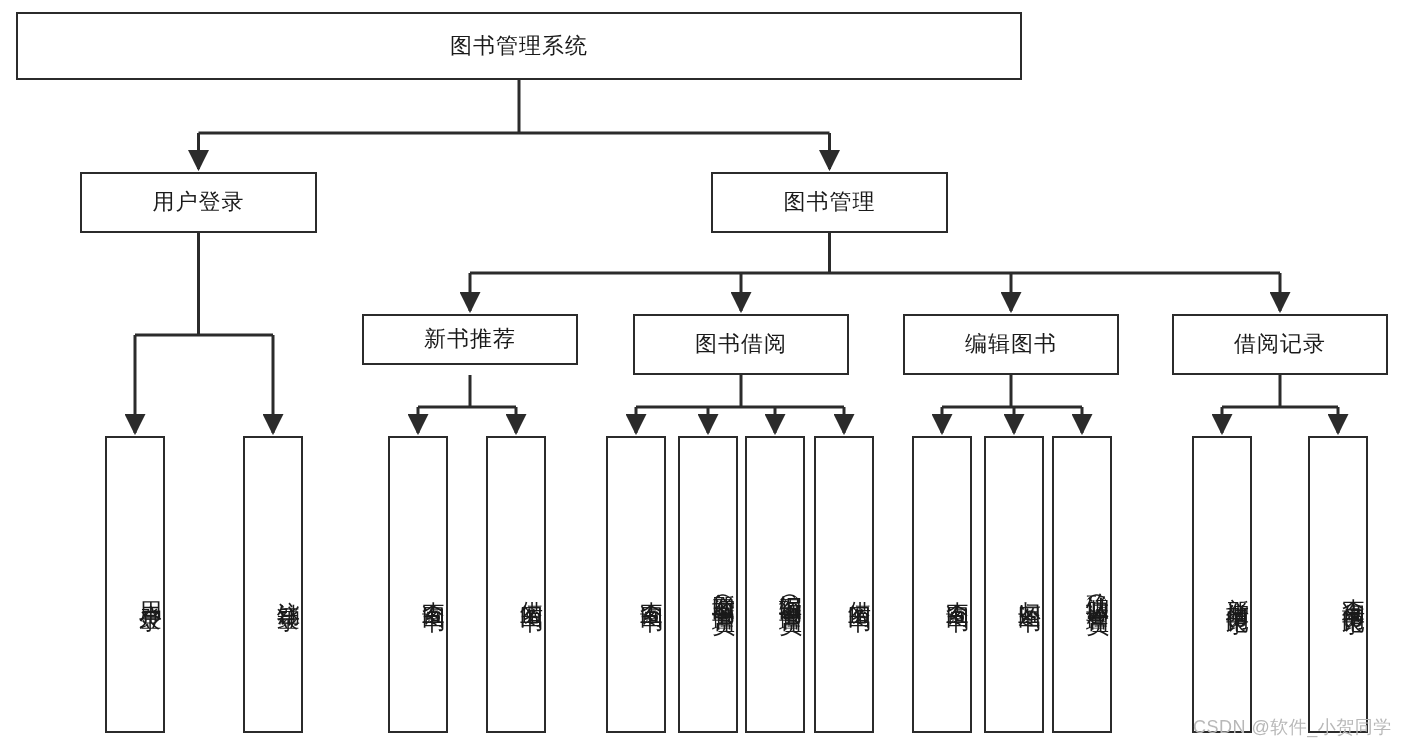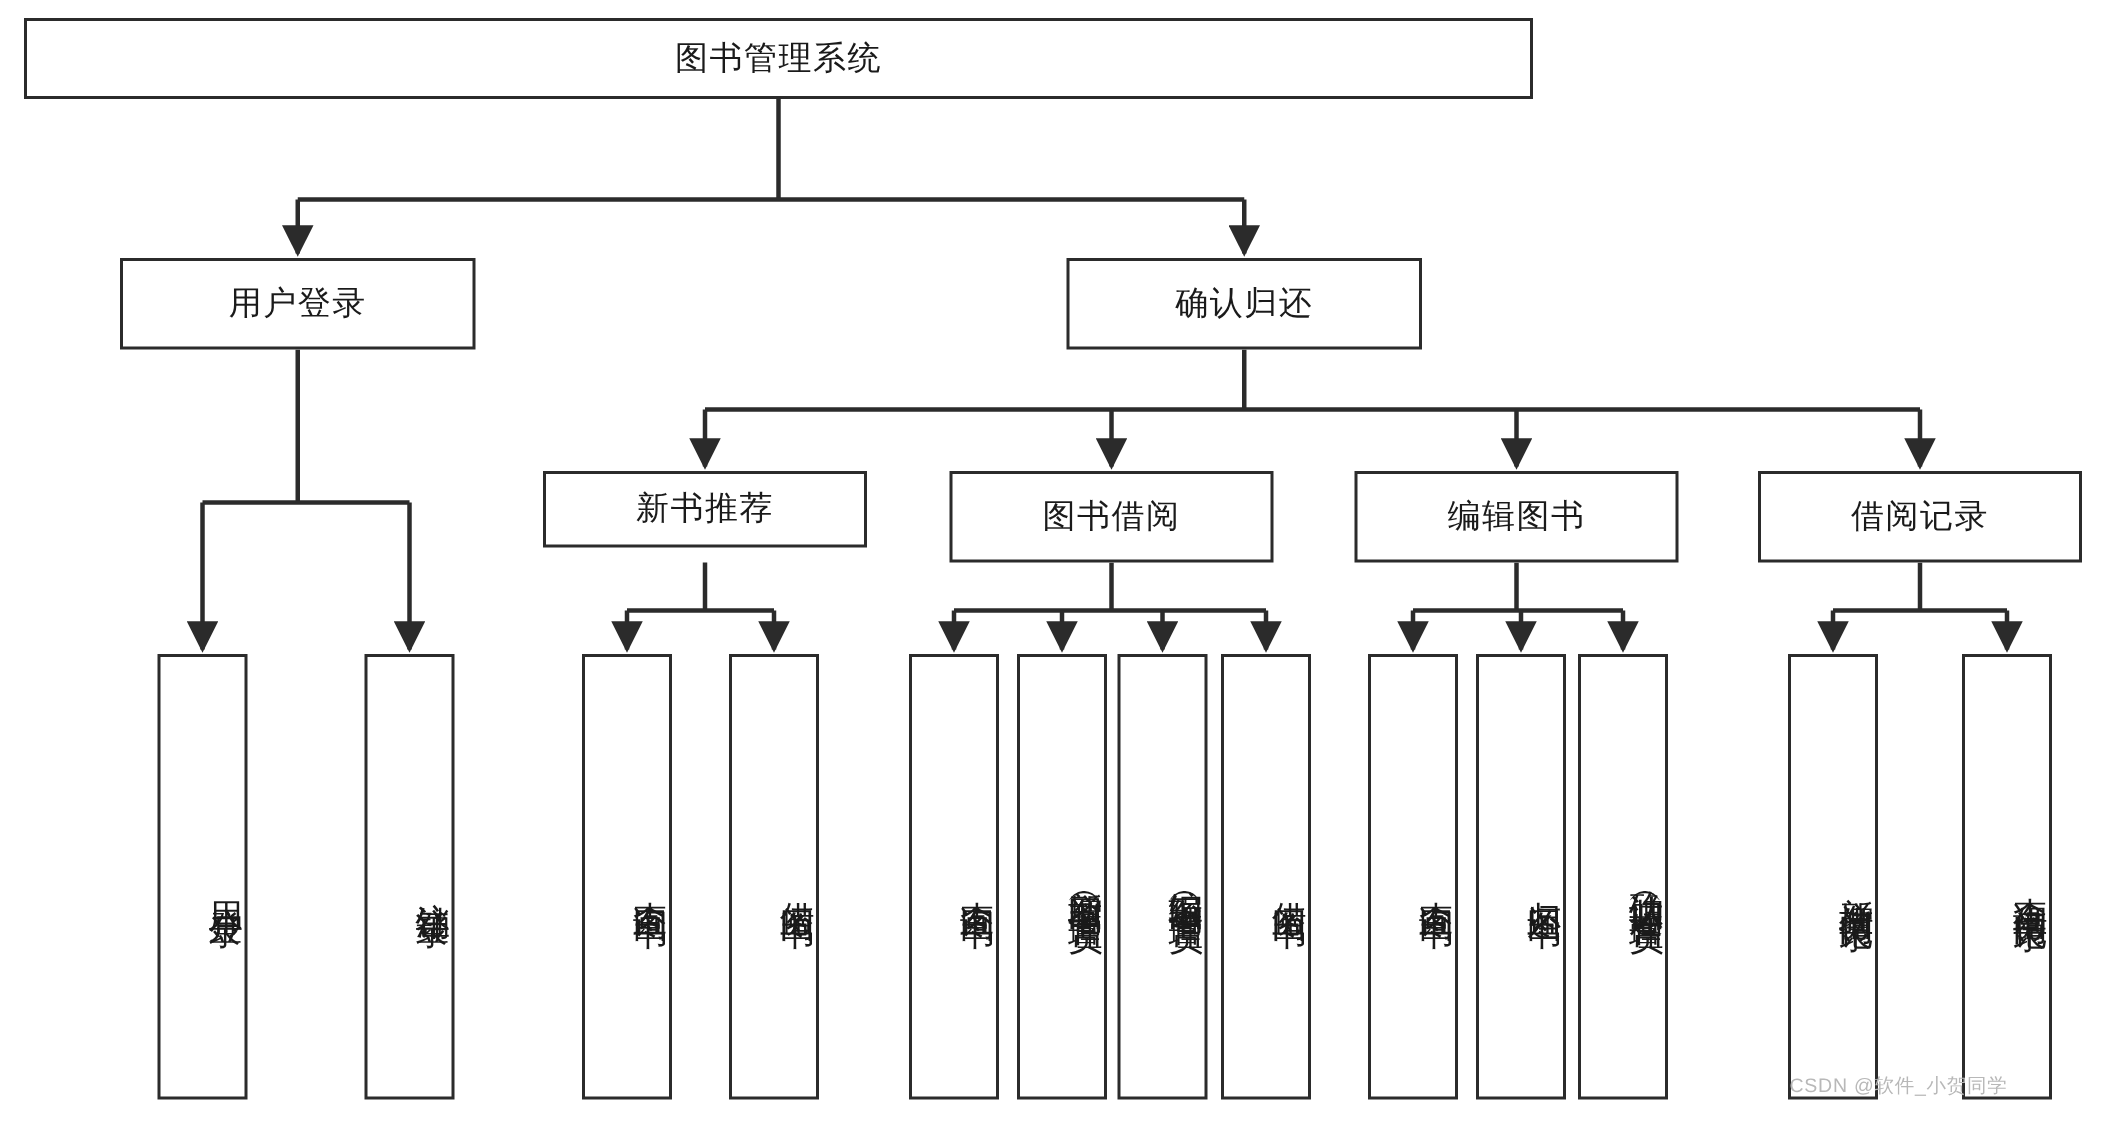--- a/index.html
+++ b/index.html
@@ -50,21 +50,21 @@
     align-items: flex-start;
     justify-content: center;
   }
   .node.vert .vtext {
     writing-mode: vertical-rl;
     text-orientation: upright;
     white-space: nowrap;
   }
   .watermark {
     position: absolute;
-    font-size: 13px;
+    font-size: 18px;
     color: #b8b8b8;
     white-space: nowrap;
     letter-spacing: 0.5px;
   }
 </style>
 </head>
 <body>
 
 <div id="canvas">
 
@@ -105,28 +105,28 @@
         <path d="M 1014 407 L 1014 433" marker-end="url(#arrow)"></path>
         <path d="M 1082 407 L 1082 433" marker-end="url(#arrow)"></path>
         <path d="M 1280 375 L 1280 407"></path>
         <path d="M 1222 407 L 1338 407"></path>
         <path d="M 1222 407 L 1222 433" marker-end="url(#arrow)"></path>
         <path d="M 1338 407 L 1338 433" marker-end="url(#arrow)"></path>
       </g>
   </svg>
 
   <div id="node-layer">
-      <div class="node horiz" style="left: 16px; top: 12px; width: 1006px; height: 54px; font-family: Liberation Serif, serif;">
+      <div class="node horiz" style="left: 16px; top: 12px; width: 1006px; height: 68px; font-family: Liberation Serif, serif;">
         <span>图书管理系统</span>
       </div>
       <div class="node horiz" style="left: 80px; top: 172px; width: 237px; height: 61px;">
         <span>用户登录</span>
       </div>
       <div class="node horiz" style="left: 711px; top: 172px; width: 237px; height: 61px;">
-        <span>确认归还</span>
+        <span>图书管理</span>
       </div>
       <div class="node horiz" style="left: 362px; top: 314px; width: 216px; height: 51px;">
         <span>新书推荐</span>
       </div>
       <div class="node horiz" style="left: 633px; top: 314px; width: 216px; height: 61px;">
         <span>图书借阅</span>
       </div>
       <div class="node horiz" style="left: 903px; top: 314px; width: 216px; height: 61px;">
         <span>编辑图书</span>
       </div>

